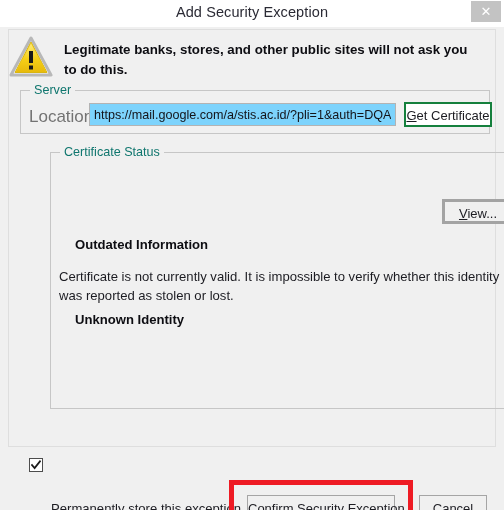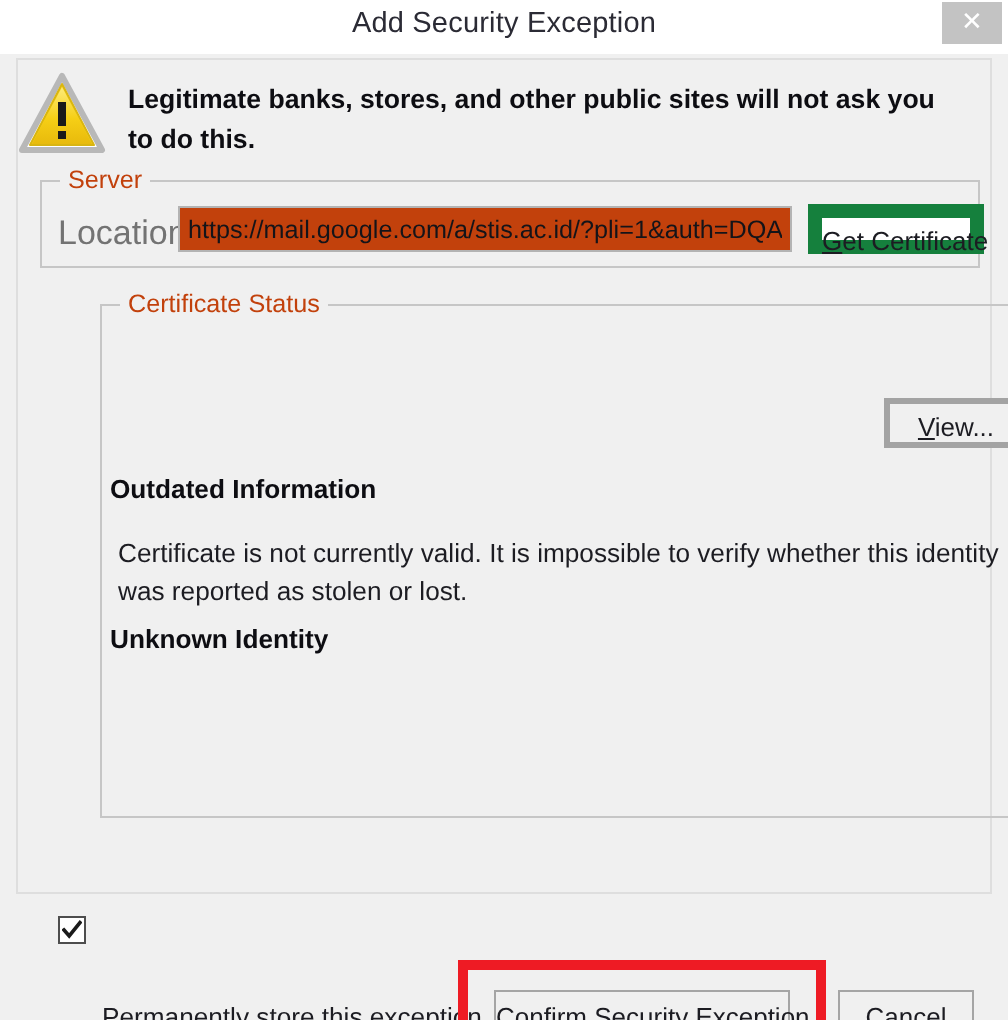--- a/index.html
+++ b/index.html
@@ -119,21 +119,21 @@
     box-sizing: border-box;
     background: transparent;
   }
   .groupbox > .gb-label {
     position: absolute;
     top: -8px;
     left: 9px;
     padding: 0 4px;
     background: #f0f0f0;
     font-size: 12.6px;
-    color: #c2410c;
+    color: #0f766e;
     line-height: 14px;
   }
 
   #gb-server {
     left: 18px;
     top: 63px;
     width: 470px;
     height: 44px;
   }
   #gb-status {
@@ -154,21 +154,21 @@
     left: 8px;
     top: 16px;
   }
   .location-input {
     position: absolute;
     left: 68px;
     top: 12px;
     width: 307px;
     height: 23px;
     border: 1px solid #b3b3b3;
-    background: #c2410c;
+    background: #7dd3fc;
     box-sizing: border-box;
     font-family: "Liberation Sans", sans-serif;
     font-size: 12.6px;
     color: #141419;
     padding: 0 4px;
     outline: none;
   }
 
   
   .btn {
@@ -178,21 +178,21 @@
     border: 3px solid #a3a3a3;
     font-family: "Liberation Sans", sans-serif;
     font-size: 13px;
     color: #1c1c22;
     text-align: center;
     cursor: pointer;
     white-space: nowrap;
   }
   .btn.focus {
     background: #ffffff;
-    border: 7px solid #15803d;
+    border: 2px solid #15803d;
   }
   .btn u { text-decoration: underline; }
 
   #btn-getcert {
     left: 383px;
     top: 11px;
     width: 88px;
     height: 25px;
     line-height: 23px;
   }
@@ -207,21 +207,21 @@
   
   .status-line {
     position: absolute;
     left: 8px;
     top: 49px;
     font-size: 13.1px;
     color: #1c1c22;
   }
   .sec-head {
     position: absolute;
-    left: 4px;
+    left: 24px;
     font-size: 13.1px;
     font-weight: bold;
     color: #0d0d12;
   }
   .sec-body {
     position: absolute;
     left: 8px;
     width: 450px;
     font-size: 13.1px;
     color: #1c1c22;

